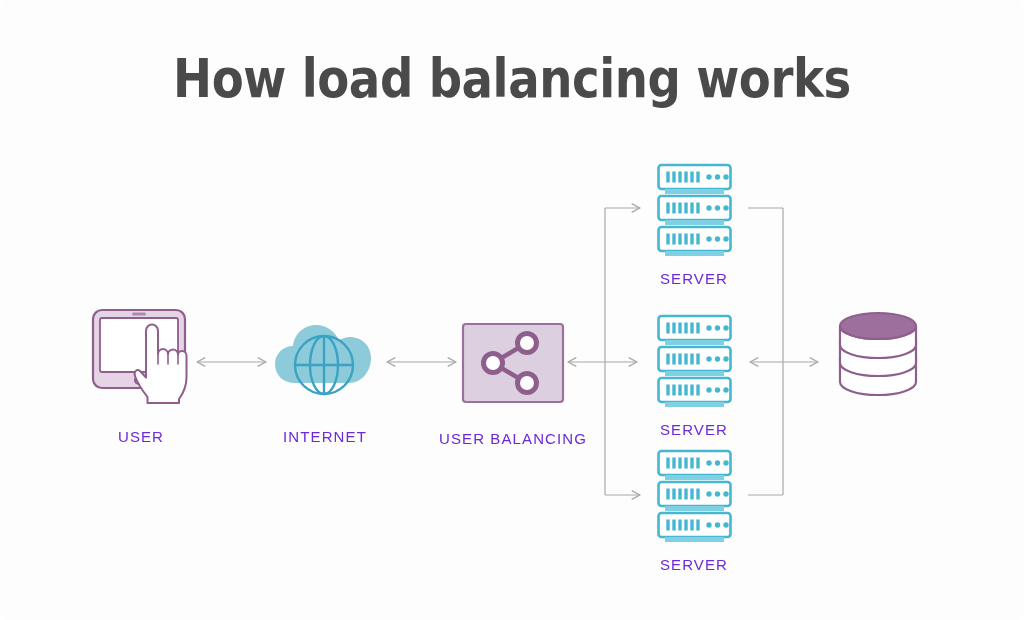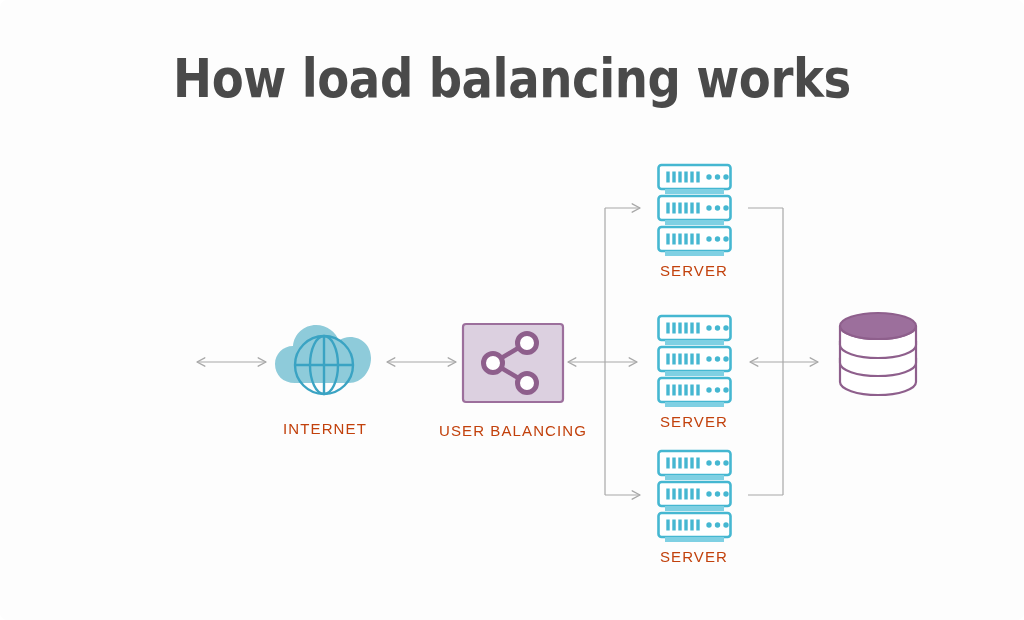--- a/index.html
+++ b/index.html
@@ -38,22 +38,23 @@
   }
   .node-label {
     position: absolute;
     width: 260px;
     left: 50%;
     margin-left: -130px;
     text-align: center;
     font-family: "Liberation Sans", sans-serif;
     font-size: 15px;
     letter-spacing: 1.1px;
-    color: #c2410c;
+    color: #6d28d9;
     white-space: nowrap;
+    margin-top: 8px;
   }
   .svg-layer {
     position: absolute;
     left: 0;
     top: 0;
   }
 </style>
 </head>
 <body>
 
@@ -85,20 +86,43 @@
 
     <line x1="783" y1="208" x2="783" y2="495" stroke="#a8a8a8" stroke-width="1.2"></line>
 
     <line x1="748" y1="208" x2="783" y2="208" stroke="#a8a8a8" stroke-width="1.2"></line>
 
     <line x1="748" y1="495" x2="783" y2="495" stroke="#a8a8a8" stroke-width="1.2"></line>
 
     <line x1="750" y1="362" x2="818" y2="362" stroke="#a8a8a8" stroke-width="1.2" marker-start="url(#arrowL)" marker-end="url(#arrowR)"></line>
   </svg>
 
+  <div class="node" style="left:85px; top:302px; width:112px; height:140px;">
+    <svg width="112" height="110">
+
+      <rect x="8" y="8" width="92" height="78" rx="9" ry="9" fill="#e4d4e6" stroke="#8e5f8c" stroke-width="2.2"></rect>
+
+      <rect x="15" y="16" width="78" height="54" rx="2" ry="2" fill="#ffffff" stroke="#8e5f8c" stroke-width="1.8"></rect>
+
+      <rect x="47" y="10.5" width="14" height="3" rx="1.5" ry="1.5" fill="#b089b0"></rect>
+
+      <circle cx="54" cy="78" r="4" fill="none" stroke="#8e5f8c" stroke-width="2"></circle>
+
+      <g>
+        <path d="M62.5,95 C57,88 52,80 50,74 C48.4,69.5 52,66.5 55,69 L61,75.5
+                 L61,29 C61,25 64,22.5 67,22.5 C70,22.5 73,25 73,29 L73,52
+                 C73,49 75.5,47 78,47 C80.5,47 83,49 83,52
+                 C83,49.5 85.5,47.5 88,47.5 C90.5,47.5 93,49.5 93,52.5
+                 C93,50.5 95,49 97,49 C99.5,49 101.5,51 101.5,54
+                 L101.5,75 C101.5,86 97,93 94,97 L94,101 L62.5,101 Z" fill="#ffffff" stroke="#8e5f8c" stroke-width="2" stroke-linejoin="round"></path>
+        <path d="M73,52 L73,62 M83,52 L83,62 M93,52.5 L93,62" fill="none" stroke="#8e5f8c" stroke-width="1.6" stroke-linecap="round"></path>
+      </g>
+    </svg>
+    <div class="node-label" style="top:118px;">USER</div>
+  </div>
 
   <div class="node" style="left:269px; top:305px; width:112px; height:140px;text-decoration:underline;">
     <svg width="112" height="105">
 
       <path d="M26,78 C14,78 6,70 6,59 C6,49 14,41 24,41 C25,29 35,20 47,20
                C58,20 67,27 70,36 C73,33 77,32 81,32 C93,32 102,41 102,53
                C102,66 93,78 80,78 Z" fill="#8ecbda"></path>
 
       <g fill="none" stroke="#3aa3c3" stroke-width="2.4">
         <circle cx="55" cy="60" r="29"></circle>

